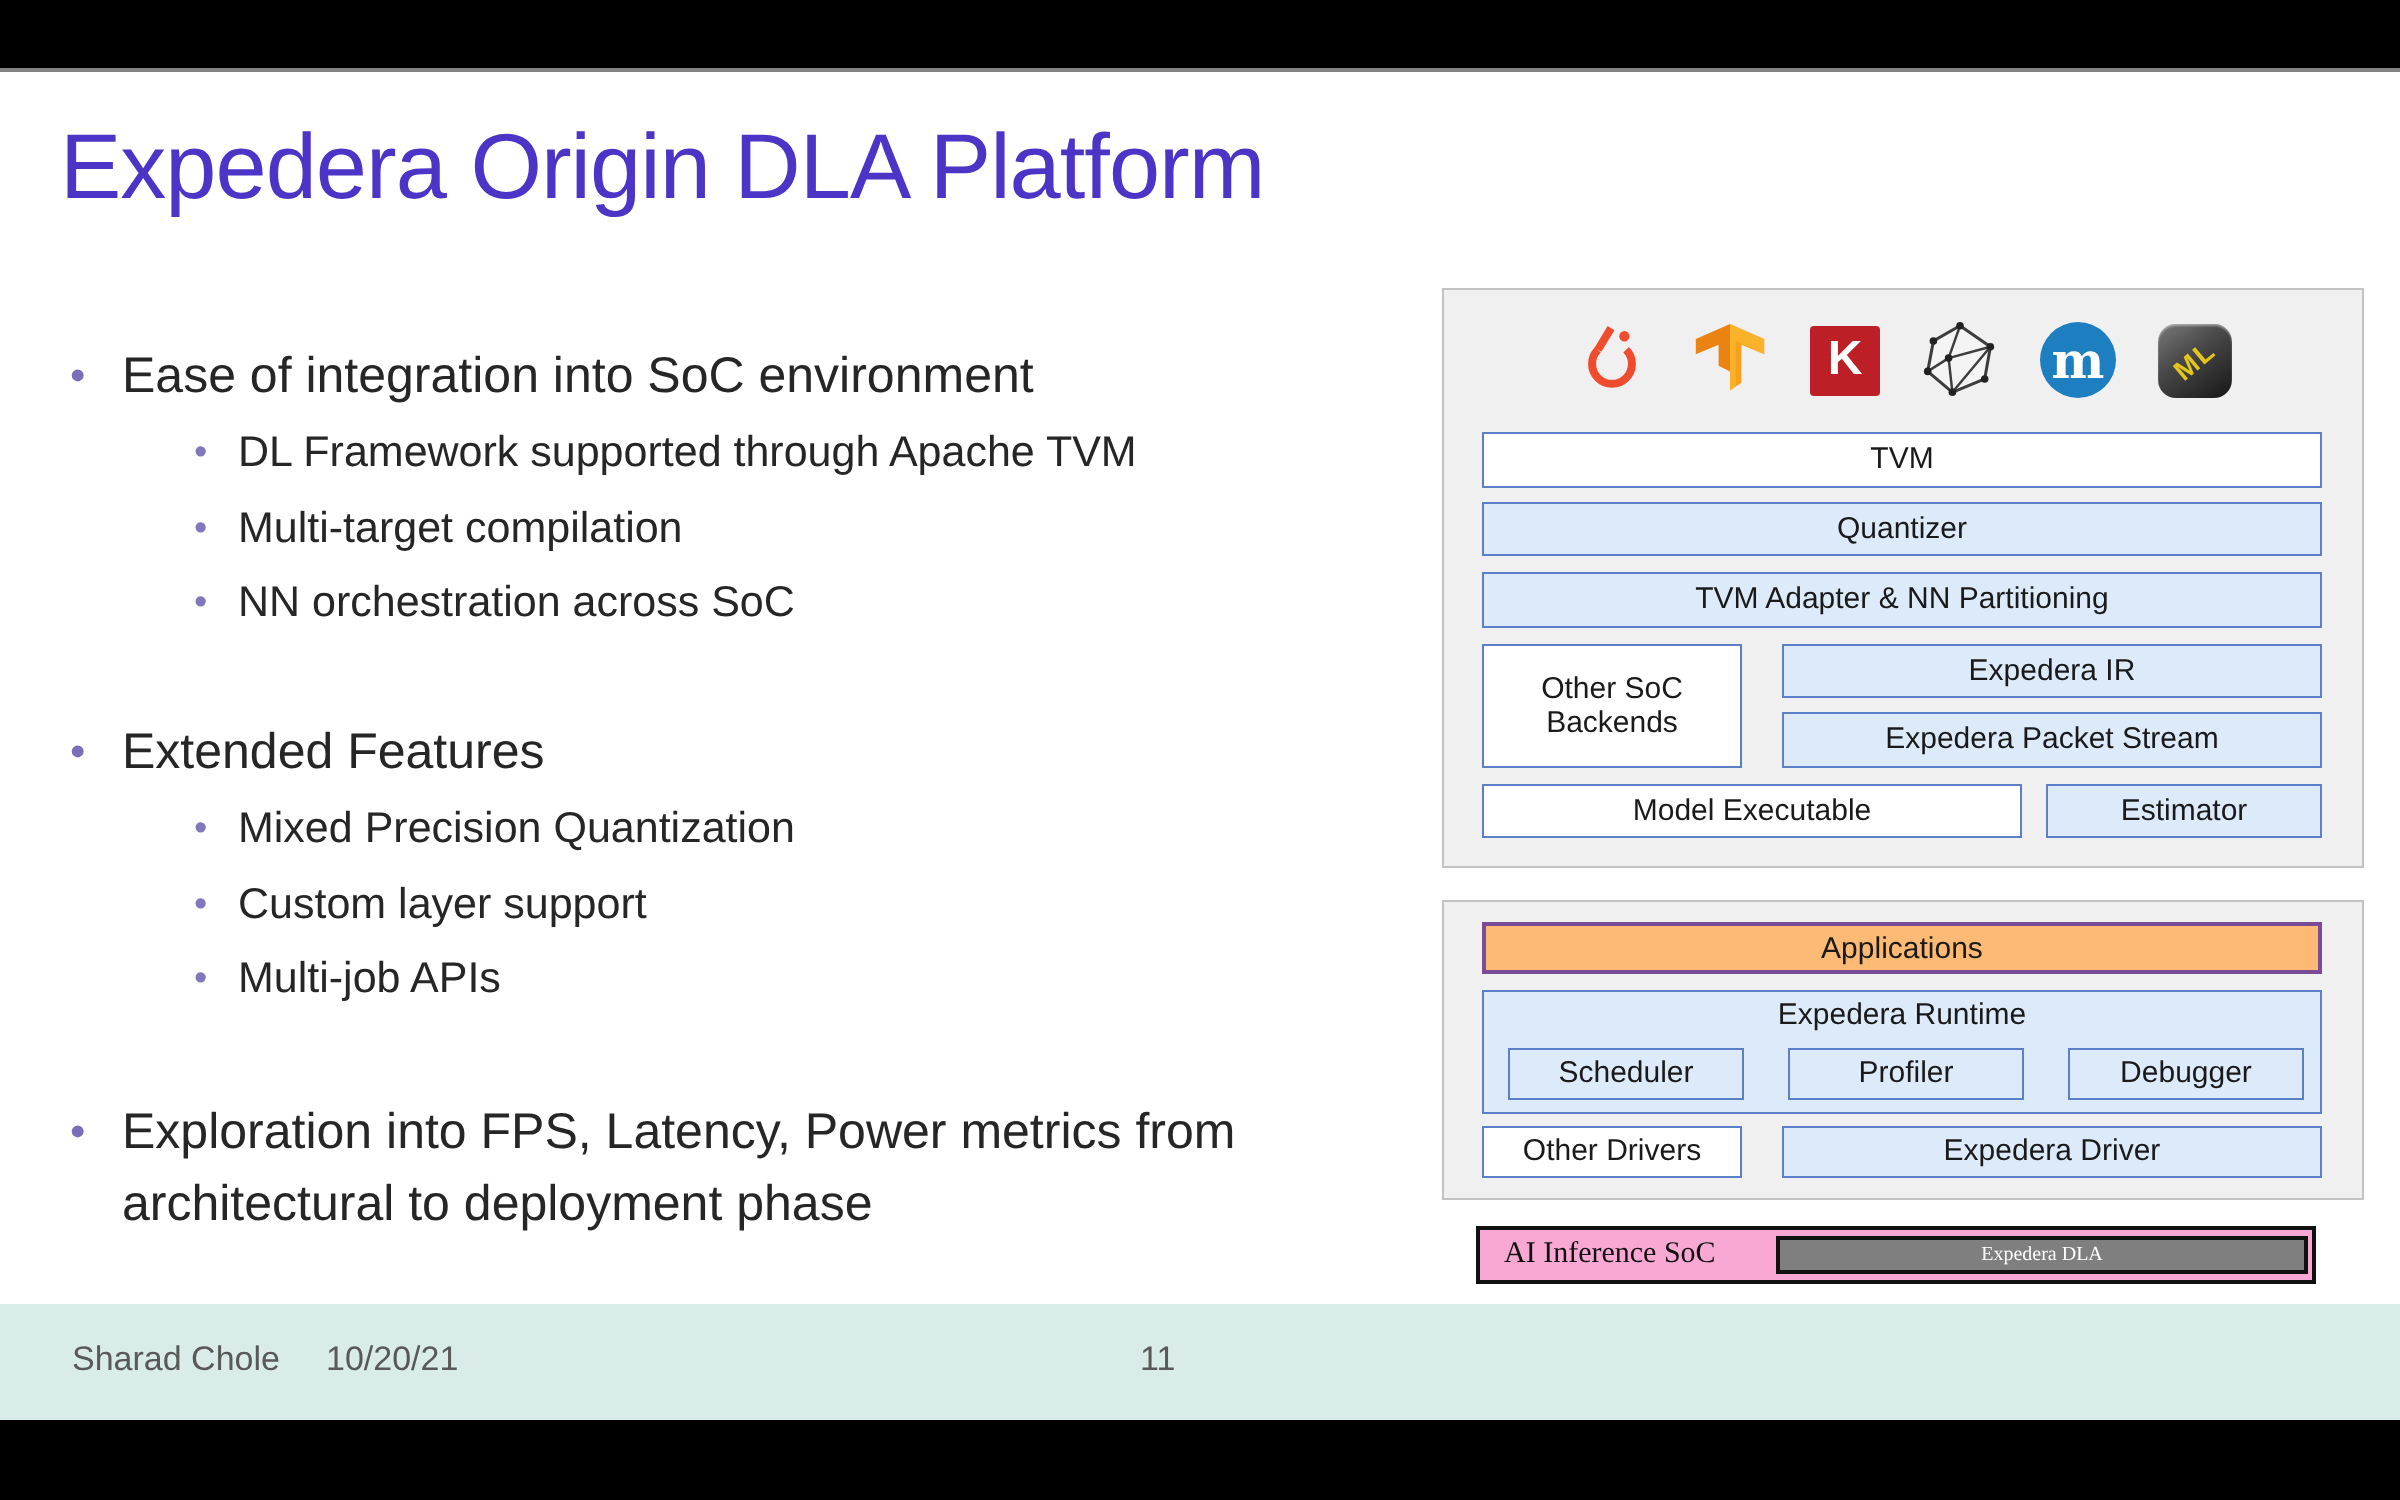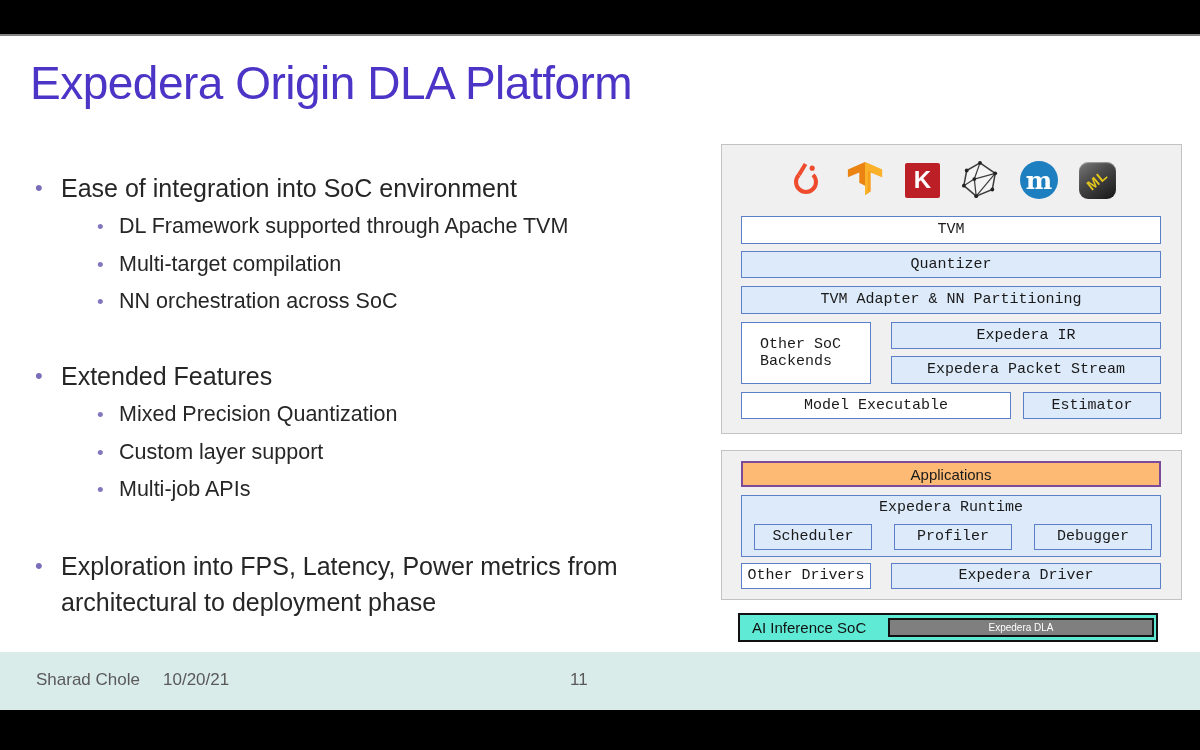--- a/index.html
+++ b/index.html
@@ -19,38 +19,38 @@
   .l1{display:flex;font-size:25px;line-height:36px;}
   .l1 .dot{width:26px;color:#7a6eba;font-size:22px;flex:0 0 26px;}
   .l2{display:flex;font-size:21.5px;line-height:37.5px;margin-left:62px;}
   .l2 .dot{width:22px;color:#8077bd;font-size:19px;flex:0 0 22px;}
   .l1 .txt{max-width:645px;}
   
   .panel{background:#f1f0f1;border:1px solid #c3c3c3;}
   #panel-tools{left:721px;top:144px;width:459px;height:288px;}
   #panel-runtime{left:721px;top:450px;width:459px;height:148px;}
   .bbox{box-sizing:border-box;border:1.5px solid #5b7fc9;background:#dceafa;color:#1a1a1a;
-        font-size:15px;display:flex;align-items:center;justify-content:center;line-height:1.15;font-family:Liberation Mono, monospace;}
+        font-size:15px;display:flex;align-items:center;justify-content:center;text-align:center;line-height:1.15;}
   .bbox.white{background:#ffffff;}
   .pbox{box-sizing:border-box;border:2px solid #7b4b99;background:#fdba74;color:#1a1a1a;
         font-size:15px;display:flex;align-items:center;justify-content:center;}
   
   #iconrow{left:0;top:16px;width:459px;display:flex;justify-content:center;gap:21px;align-items:center;}
   .fico{width:38px;height:38px;display:flex;align-items:center;justify-content:center;}
   .keras-sq{width:35px;height:35px;background:#bc2026;border-radius:2px;color:#fff;
             font-weight:bold;font-size:24px;display:flex;align-items:center;justify-content:center;}
   .mx-circ{width:38px;height:38px;border-radius:50%;background:#1d7fc0;color:#fff;
            font-family:"DejaVu Serif",serif;font-weight:bold;font-size:25px;
            display:flex;align-items:center;justify-content:center;}
   .ml-cube{width:37px;height:37px;border-radius:9px;background:linear-gradient(145deg,#7a7a7a,#4a4a4a 40%,#161616);
            display:flex;align-items:center;justify-content:center;box-shadow:inset 0 1px 1px rgba(255,255,255,.4);}
   .ml-cube span{color:#e3c51c;font-weight:bold;font-size:14px;letter-spacing:1px;transform:rotate(-40deg);}
   
   #socbar{left:738px;top:613px;width:420px;height:29px;box-sizing:border-box;border:2px solid #111;
-          background:#5eead4;}
+          background:#f9a8d4;font-family:Liberation Serif, serif;}
   #soclabel{left:12px;top:0;height:25px;line-height:25px;font-size:15px;color:#111;}
   #dlabox{left:148px;top:3px;width:266px;height:19px;box-sizing:border-box;border:2px solid #111;
           background:#7f7f7f;color:#fff;font-size:10px;display:flex;align-items:center;justify-content:center;}
   
   .fttext{top:670px;font-size:17px;color:#595959;}
   #brand{right:22px;top:660px;display:flex;align-items:center;gap:6px;}
   #brandname{font-size:30px;font-weight:bold;color:#252b30;letter-spacing:-0.5px;}
 </style>
 </head>
 <body>

